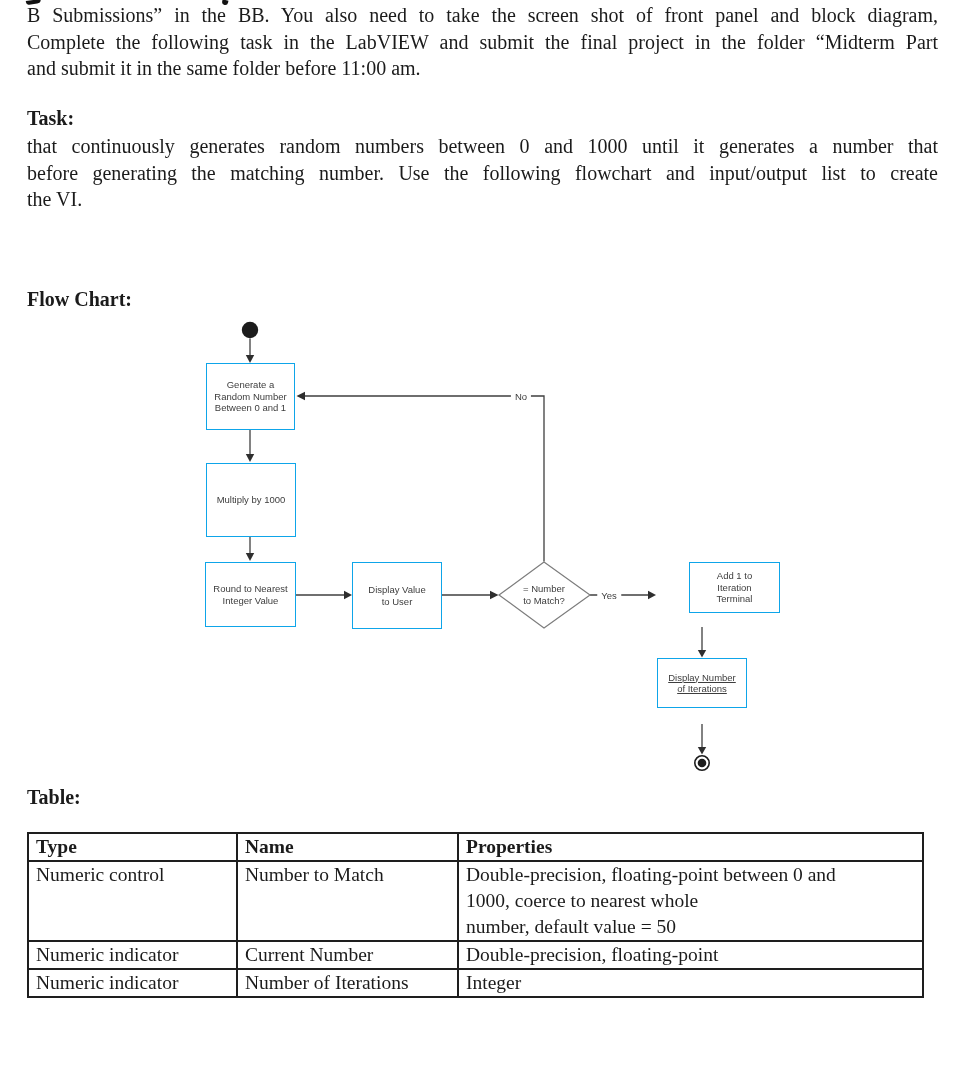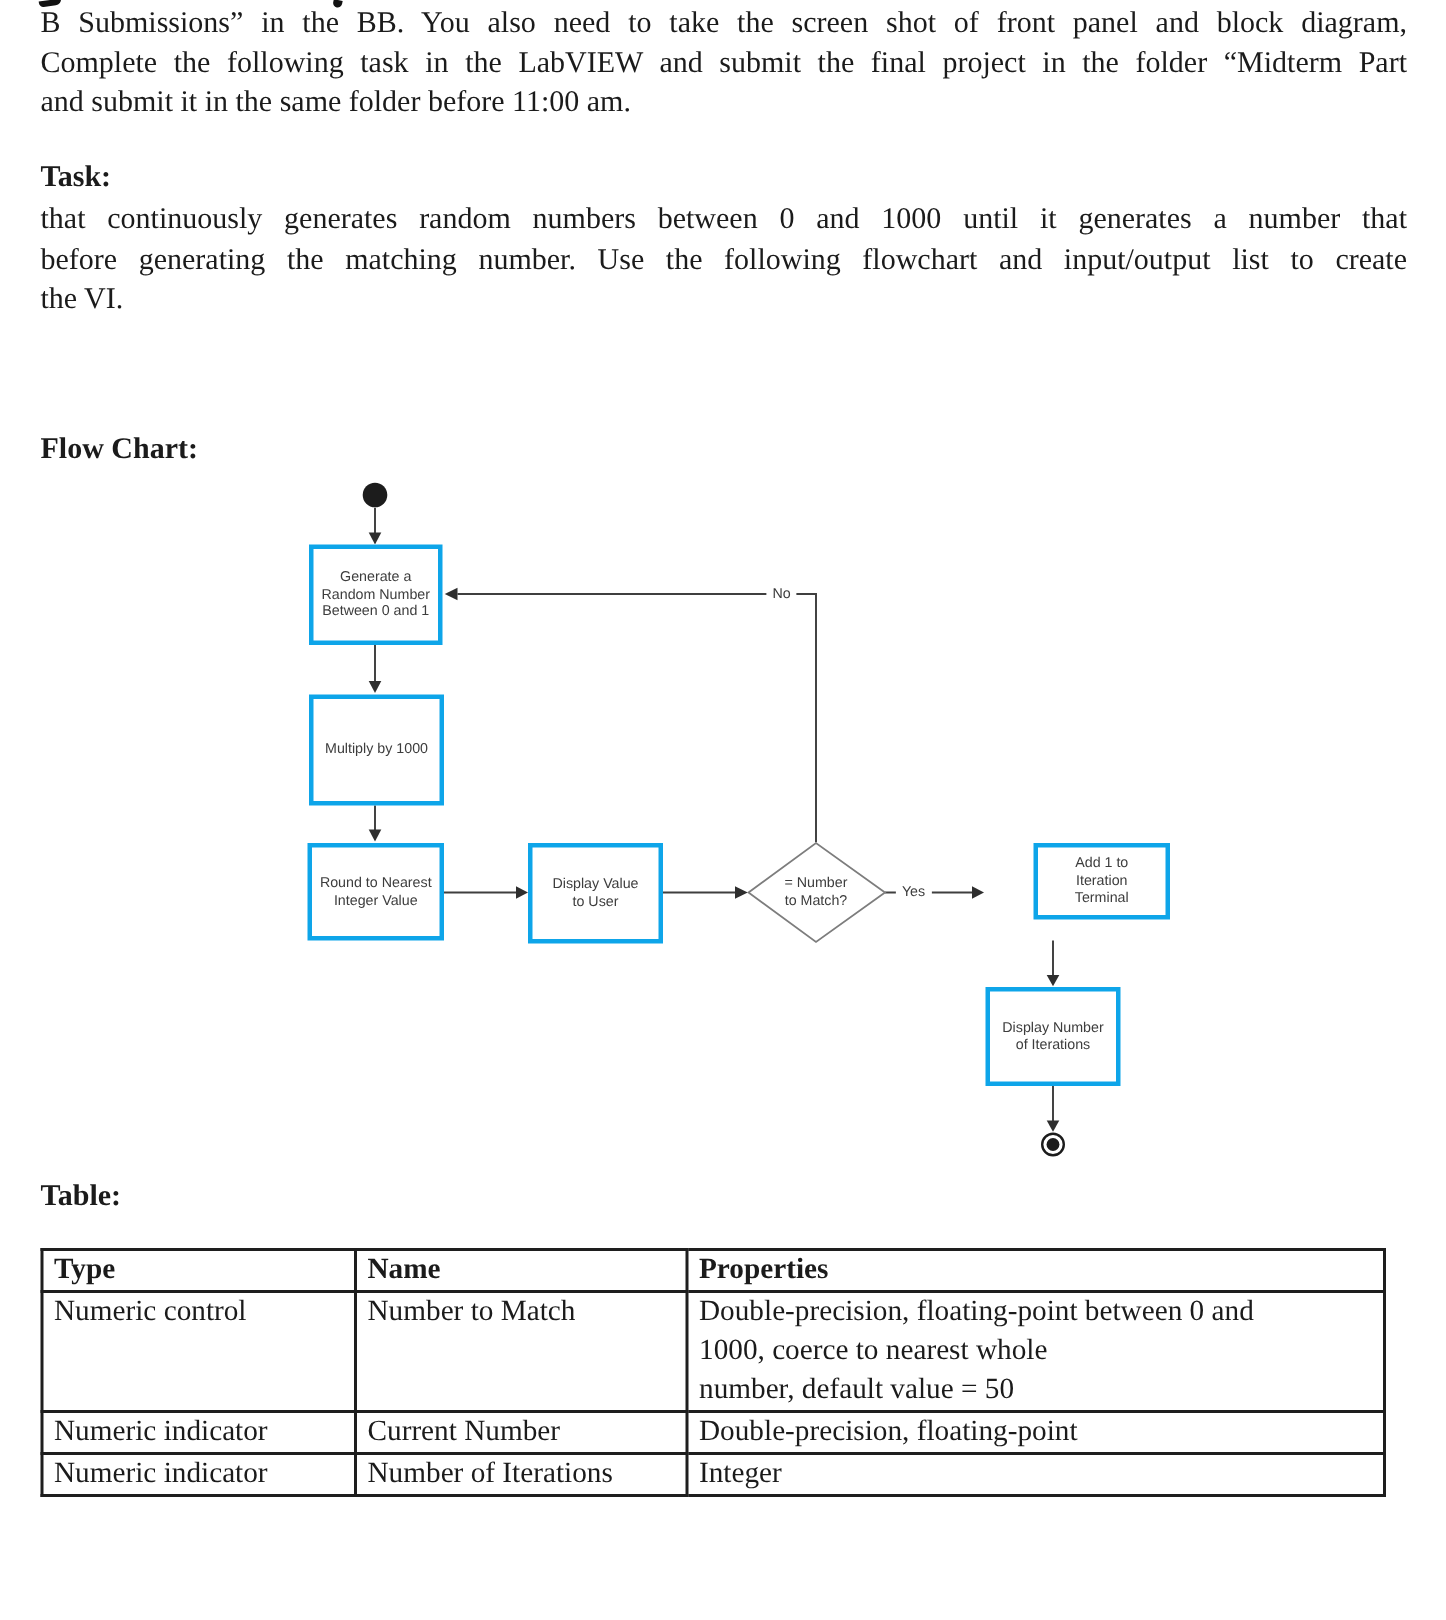--- a/index.html
+++ b/index.html
@@ -14,21 +14,21 @@
   .nline { text-align:left; }
   .heading { position:absolute; left:27px; font-size:20px; font-weight:bold; line-height:24px; }
   
   .frag { position:absolute; background:#121212; }
   .frag-a { left:26px; top:0; width:15px; height:4px; border-radius:0 0 7px 5px; transform:rotate(-8deg); }
   .frag-b { left:222px; top:0; width:6px; height:5px; border-radius:0 0 4px 4px; transform:rotate(12deg); }
   
   .fc-svg { position:absolute; left:0; top:0; width:964px; height:1080px; }
   .fc-box {
     position:absolute; box-sizing:border-box; background:#ffffff;
-    border:3px solid #0ea5e9; display:flex; align-items:center; justify-content:center;
+    border:1px solid #0ea5e9; display:flex; align-items:center; justify-content:center;
     text-align:center; font-family:"Liberation Sans","DejaVu Sans",sans-serif;
     font-size:9.5px; line-height:11.5px; color:#3d3d3d; white-space:pre-line;
   }
   .fc-diamond-label {
     position:absolute; text-align:center; font-family:"Liberation Sans","DejaVu Sans",sans-serif;
     font-size:9.5px; line-height:11.5px; color:#3d3d3d; white-space:pre-line;
   }
   .fc-edge-label {
     position:absolute; transform:translate(-50%,-50%); background:#ffffff; padding:1px 4px;
     font-family:"Liberation Sans","DejaVu Sans",sans-serif; font-size:9.5px; color:#3d3d3d;
@@ -102,21 +102,21 @@
 Random Number
 Between 0 and 1</div>
   <div class="fc-box" style="left:206px; top:463px; width:90px; height:74px;">Multiply by 1000</div>
   <div class="fc-box" style="left:205px; top:562px; width:91px; height:65px;">Round to Nearest
 Integer Value</div>
   <div class="fc-box" style="left:352px; top:562px; width:90px; height:67px;">Display Value
 to User</div>
   <div class="fc-box" style="left:657px; top:562px; width:91px; height:51px;margin-left:32px;">Add 1 to
 Iteration
 Terminal</div>
-  <div class="fc-box" style="left:657px; top:658px; width:90px; height:66px;">Display Number
+  <div class="fc-box" style="left:657px; top:658px; width:90px; height:50px;text-decoration:underline;">Display Number
 of Iterations</div>
 
   <div class="fc-diamond-label" style="left:500px; top:583px; width:88px;">= Number
 to Match?</div>
   <div class="fc-edge-label" style="left:521px; top:396px;">No</div>
   <div class="fc-edge-label" style="left:609px; top:595px;">Yes</div>
 
   <div class="heading" style="top:785px;">Table:</div>
 
   <table class="io-table">

